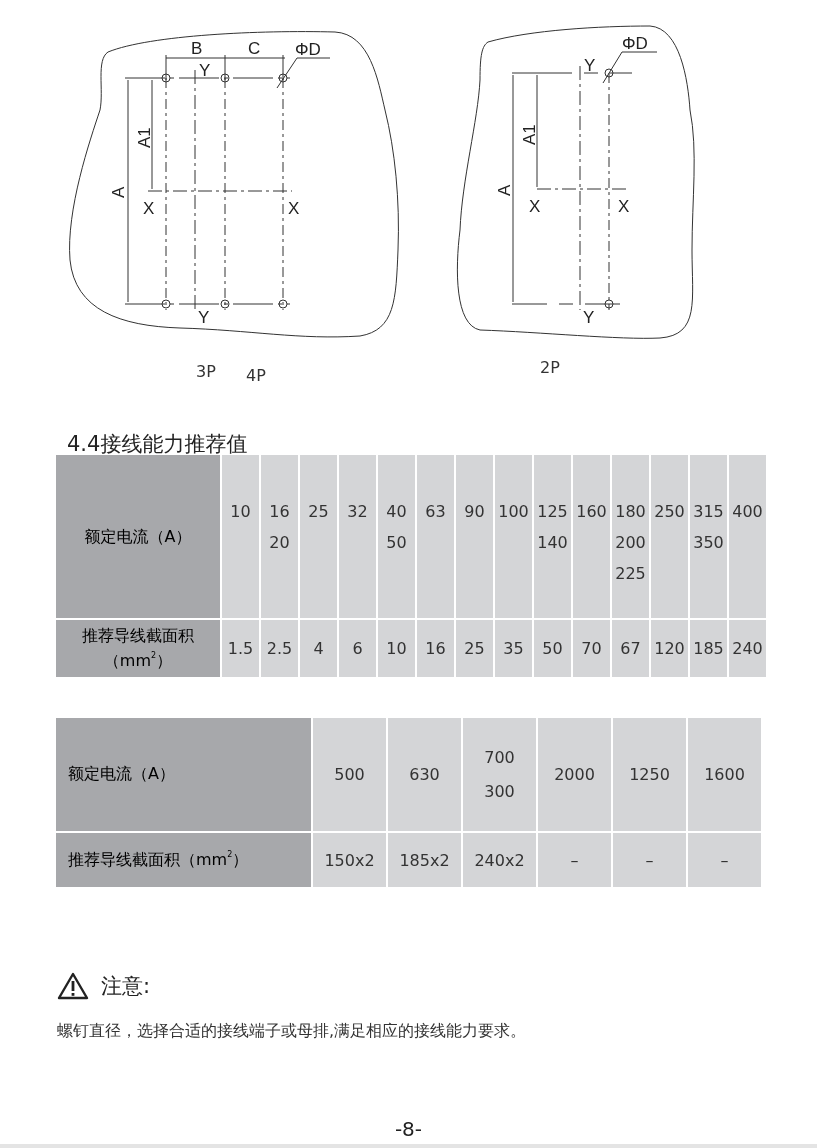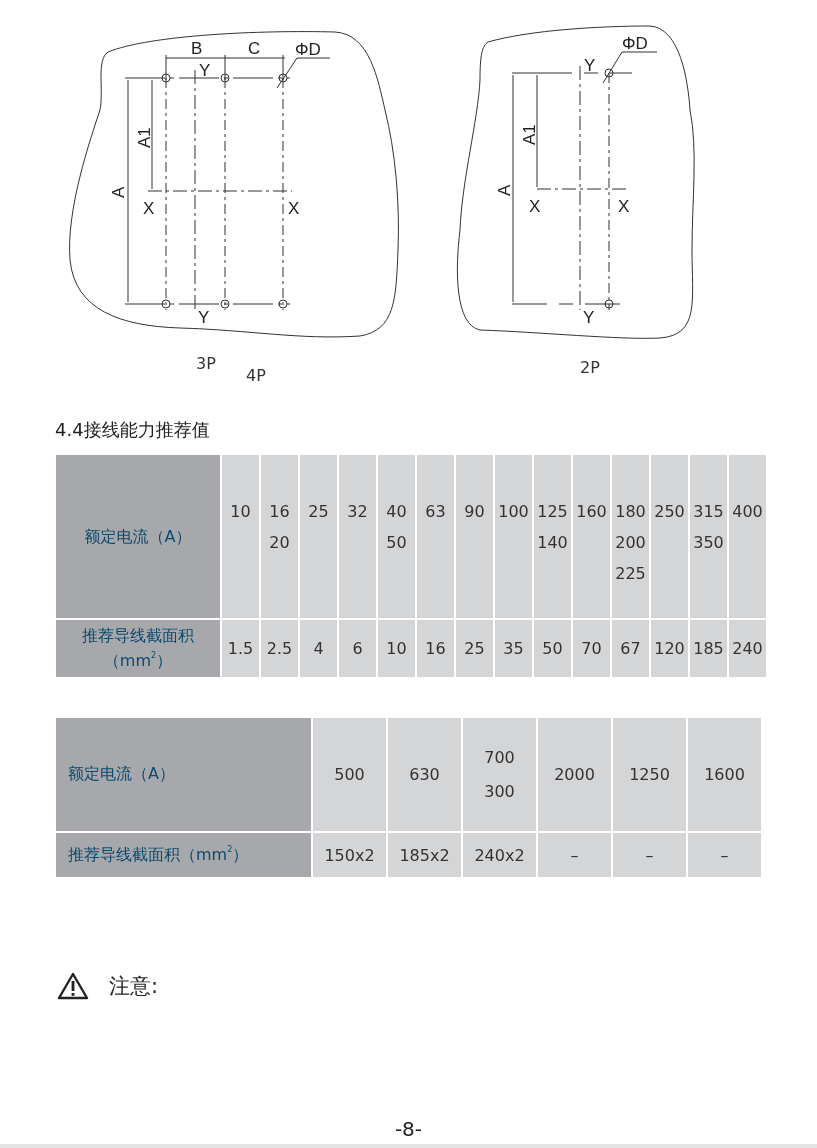--- a/index.html
+++ b/index.html
@@ -4,43 +4,43 @@
 <style>
   html, body { margin: 0; padding: 0; }
   body {
     width: 817px; height: 1148px; position: relative; overflow: hidden;
     background: #ffffff; color: #2a2a2a;
     font-family: "DejaVu Sans", "Liberation Sans", sans-serif;
   }
   .diagram { position: absolute; top: 0; left: 0; }
   .diag-caption { position: absolute; font-size: 16px; color: #333; }
   .section-title {
-    position: absolute; left: 55px; top: 418px; font-size: 18px; color: #222;
-    font-weight: normal; margin: 0;
+    position: absolute; left: 55px; top: 418px; font-size: 21px; color: #222;
+    font-weight: normal; margin: 12px;
   }
   table.spec { position: absolute; border-collapse: separate; border-spacing: 2px; }
   table.spec td { padding: 0; text-align: center; color: #333; font-size: 16px; }
-  table.spec td.hdr { background: #a7a8ab; color: #0c4a6e; }
+  table.spec td.hdr { background: #a7a8ab; color: #000000; }
   table.spec td.val { background: #d4d5d7; }
   #t1 { left: 54px; top: 453px; }
   #t1 td.val { width: 37px; vertical-align: top; }
   #t1 tr.r1 td { height: 163px; }
   #t1 tr.r1 td.val { padding-top: 41px; box-sizing: border-box; line-height: 31px; }
   #t1 tr.r2 td { height: 57px; vertical-align: middle; }
   #t1 td.hdr { width: 164px; font-size: 16px; line-height: 20px; }
   .multiline span { display: block; }
   #t2 { left: 54px; top: 716px; }
   #t2 td.hdr { width: 255px; text-align: left; padding-left: 12px; box-sizing: border-box; }
   #t2 td.val { width: 73px; }
   #t2 tr.r1 td { height: 113px; }
   #t2 tr.r1 td.val .multiline span { line-height: 34px; }
-  #t2 tr.r2 td, #t2 tr.r3 td { height: 44px; }
+  #t2 tr.r2 td, #t2 tr.r3 td { height: 54px; }
   sup { font-size: 8px; vertical-align: 8px; }
   .notice { position: absolute; left: 57px; top: 972px; display: flex; align-items: center; }
-  .notice-title { font-size: 21px; color: #222; margin-left: 20px; }
+  .notice-title { font-size: 21px; color: #222; margin-left: 12px; }
   .para { position: absolute; left: 57px; top: 1018px; width: 720px; font-size: 16px; color: #333; line-height: 25px; }
   .para .indent { display: inline-block; width: 32px; }
   .page-num { position: absolute; left: 0; width: 817px; text-align: center; top: 1117px; font-size: 20px; color: #222; }
   .bottom-bar { position: absolute; left: 0; top: 1144px; width: 817px; height: 4px; background: #e4e4e4; }
   svg text { font-family: "Liberation Sans", "DejaVu Sans", sans-serif; fill: #222; }
 </style>
 </head>
 <body>
 
 <svg class="diagram" width="817" height="400" viewBox="0 0 817 400">
@@ -107,23 +107,23 @@
     <text x="622" y="49">ΦD</text>
     <text x="584" y="71">Y</text>
     <text x="583" y="323">Y</text>
     <text x="529" y="212">X</text>
     <text x="618" y="212">X</text>
     <text transform="translate(510,196) rotate(-90)">A</text>
     <text transform="translate(535,145) rotate(-90)">A1</text>
   </g>
 </svg>
 
-<div class="diag-caption" style="left:196px; top:354px;">3P</div>
+<div class="diag-caption" style="left:196px; top:362px;">3P</div>
 <div class="diag-caption" style="left:246px; top:366px;">4P</div>
-<div class="diag-caption" style="left:580px; top:358px;">2P</div>
+<div class="diag-caption" style="left:540px; top:358px;">2P</div>
 
 <h2 class="section-title">4.4接线能力推荐值</h2>
 
 <table class="spec" id="t1">
   <tbody>
       <tr class="r1">
     <td class="hdr">额定电流（A）</td>
   <td class="val">
           <div class="multiline">
             <span>10</span>
@@ -275,16 +275,17 @@
 <div class="notice">
   <svg width="32" height="28" viewBox="0 0 32 28">
     <path d="M16,2 L30,26 L2,26 Z" fill="none" stroke="#222" stroke-width="2.4" stroke-linejoin="round"></path>
     <rect x="14.6" y="9" width="2.8" height="10" fill="#222"></rect>
     <rect x="14.6" y="21" width="2.8" height="2.8" fill="#222"></rect>
   </svg>
   <span class="notice-title">注意:</span>
 </div>
 
 <div class="para">
+  <div>螺钉直径，选择合适的接线端子或母排,满足相应的接线能力要求。</div>
 </div>
 
 <div class="page-num">-8-</div>
 <div class="bottom-bar"></div>
 
 </body></html>

